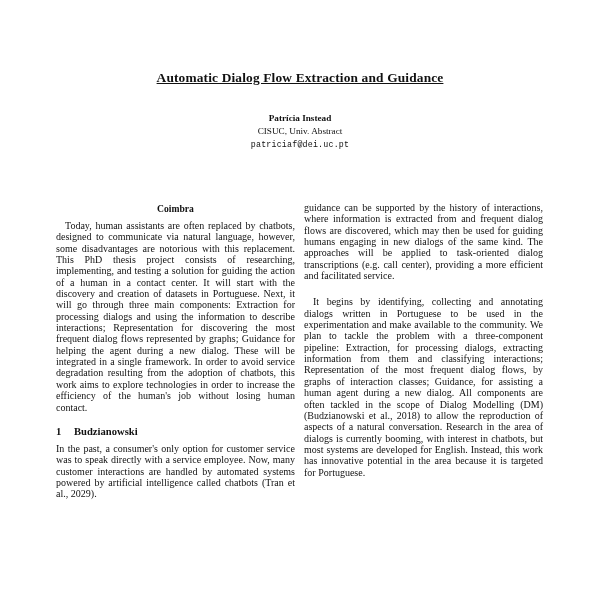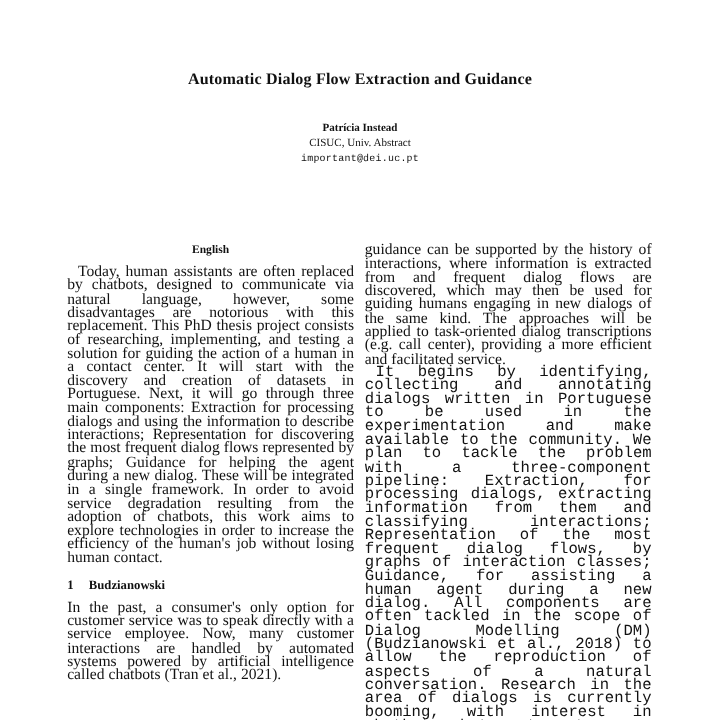--- a/index.html
+++ b/index.html
@@ -27,21 +27,22 @@
   
   .title-block {
     padding-top: 58px;
     text-align: center;
   }
   .paper-title {
     font-size: 13.4px;
     font-weight: bold;
     letter-spacing: 0.15px;
     line-height: 1.2;
-    margin: 0;
+    margin: 12px;
+    text-decoration: underline;
   }
 
   .author-block {
     text-align: center;
     margin-top: 26px;
   }
   .author-name {
     font-size: 9.2px;
     font-weight: bold;
     line-height: 12.6px;
@@ -93,65 +94,64 @@
     line-height: 14px;
     margin: 12px 0 4px 0;
     display: flex;
     gap: 9px;
   }
   .section-heading .num {
     min-width: 9px;
   }
 
   p.para {
-    font-size: 13px;
+    font-size: 10px;
     line-height: 11.35px;
     text-align: justify;
     text-justify: inter-word;
     margin: 0;
     hyphens: manual;
     word-spacing: 0.1px;
   }
   p.para.indent {
     text-indent: 9px;
   }
   p.para + p.para {
-    margin-top: 0px;
-    font-family: Liberation Mono, monospace;
+    margin-top: 15px;
   }
 </style>
 </head>
 <body>
 
 <div class="page">
 
   <div class="title-block">
     <h1 class="paper-title">Automatic Dialog Flow Extraction and Guidance</h1>
 
     <div class="author-block">
       <div class="author-name">Patrícia Instead</div>
       <div class="affiliation">CISUC, Univ. Abstract</div>
-      <div class="email">important@dei.uc.pt</div>
+      <div class="email">patriciaf@dei.uc.pt</div>
     </div>
   </div>
 
   <div class="columns">
 
     <div class="col col-left">
 
-      <h2 class="section-centered">English</h2>
+      <h2 class="section-centered">Coimbra</h2>
 
       <p class="para indent">Today, human assistants are often replaced by chatbots, designed to communicate via natural language, however, some disadvantages are notorious with this replacement. This PhD thesis project consists of researching, implementing, and testing a solution for guiding the action of a human in a contact center. It will start with the discovery and creation of datasets in Portuguese. Next, it will go through three main components: Extraction for processing dialogs and using the information to describe interactions; Representation for discovering the most frequent dialog flows represented by graphs; Guidance for helping the agent during a new dialog. These will be integrated in a single framework. In order to avoid service degradation resulting from the adoption of chatbots, this work aims to explore technologies in order to increase the efficiency of the human's job without losing human contact.</p>
 
       <h2 class="section-heading">
         <span class="num">1</span>
         <span>Budzianowski</span>
       </h2>
 
-      <p class="para">In the past, a consumer's only option for customer service was to speak directly with a service employee. Now, many customer interactions are handled by automated systems powered by artificial intelligence called chatbots (Tran et al., 2021).</p>
+      <p class="para">In the past, a consumer's only option for customer service was to speak directly with a service employee. Now, many customer interactions are handled by automated systems powered by artificial intelligence called chatbots (Tran et al., 2029).</p>
 
 
     </div>
 
     <div class="col col-right">
 
       <p class="para">guidance can be supported by the history of interactions, where information is extracted from and frequent dialog flows are discovered, which may then be used for guiding humans engaging in new dialogs of the same kind. The approaches will be applied to task-oriented dialog transcriptions (e.g. call center), providing a more efficient and facilitated service.</p>
 
       <p class="para indent">It begins by identifying, collecting and annotating dialogs written in Portuguese to be used in the experimentation and make available to the community. We plan to tackle the problem with a three-component pipeline: Extraction, for processing dialogs, extracting information from them and classifying interactions; Representation of the most frequent dialog flows, by graphs of interaction classes; Guidance, for assisting a human agent during a new dialog. All components are often tackled in the scope of Dialog Modelling (DM) (Budzianowski et al., 2018) to allow the reproduction of aspects of a natural conversation. Research in the area of dialogs is currently booming, with interest in chatbots, but most systems are developed for English. Instead, this work has innovative potential in the area because it is targeted for Portuguese.</p>
 

